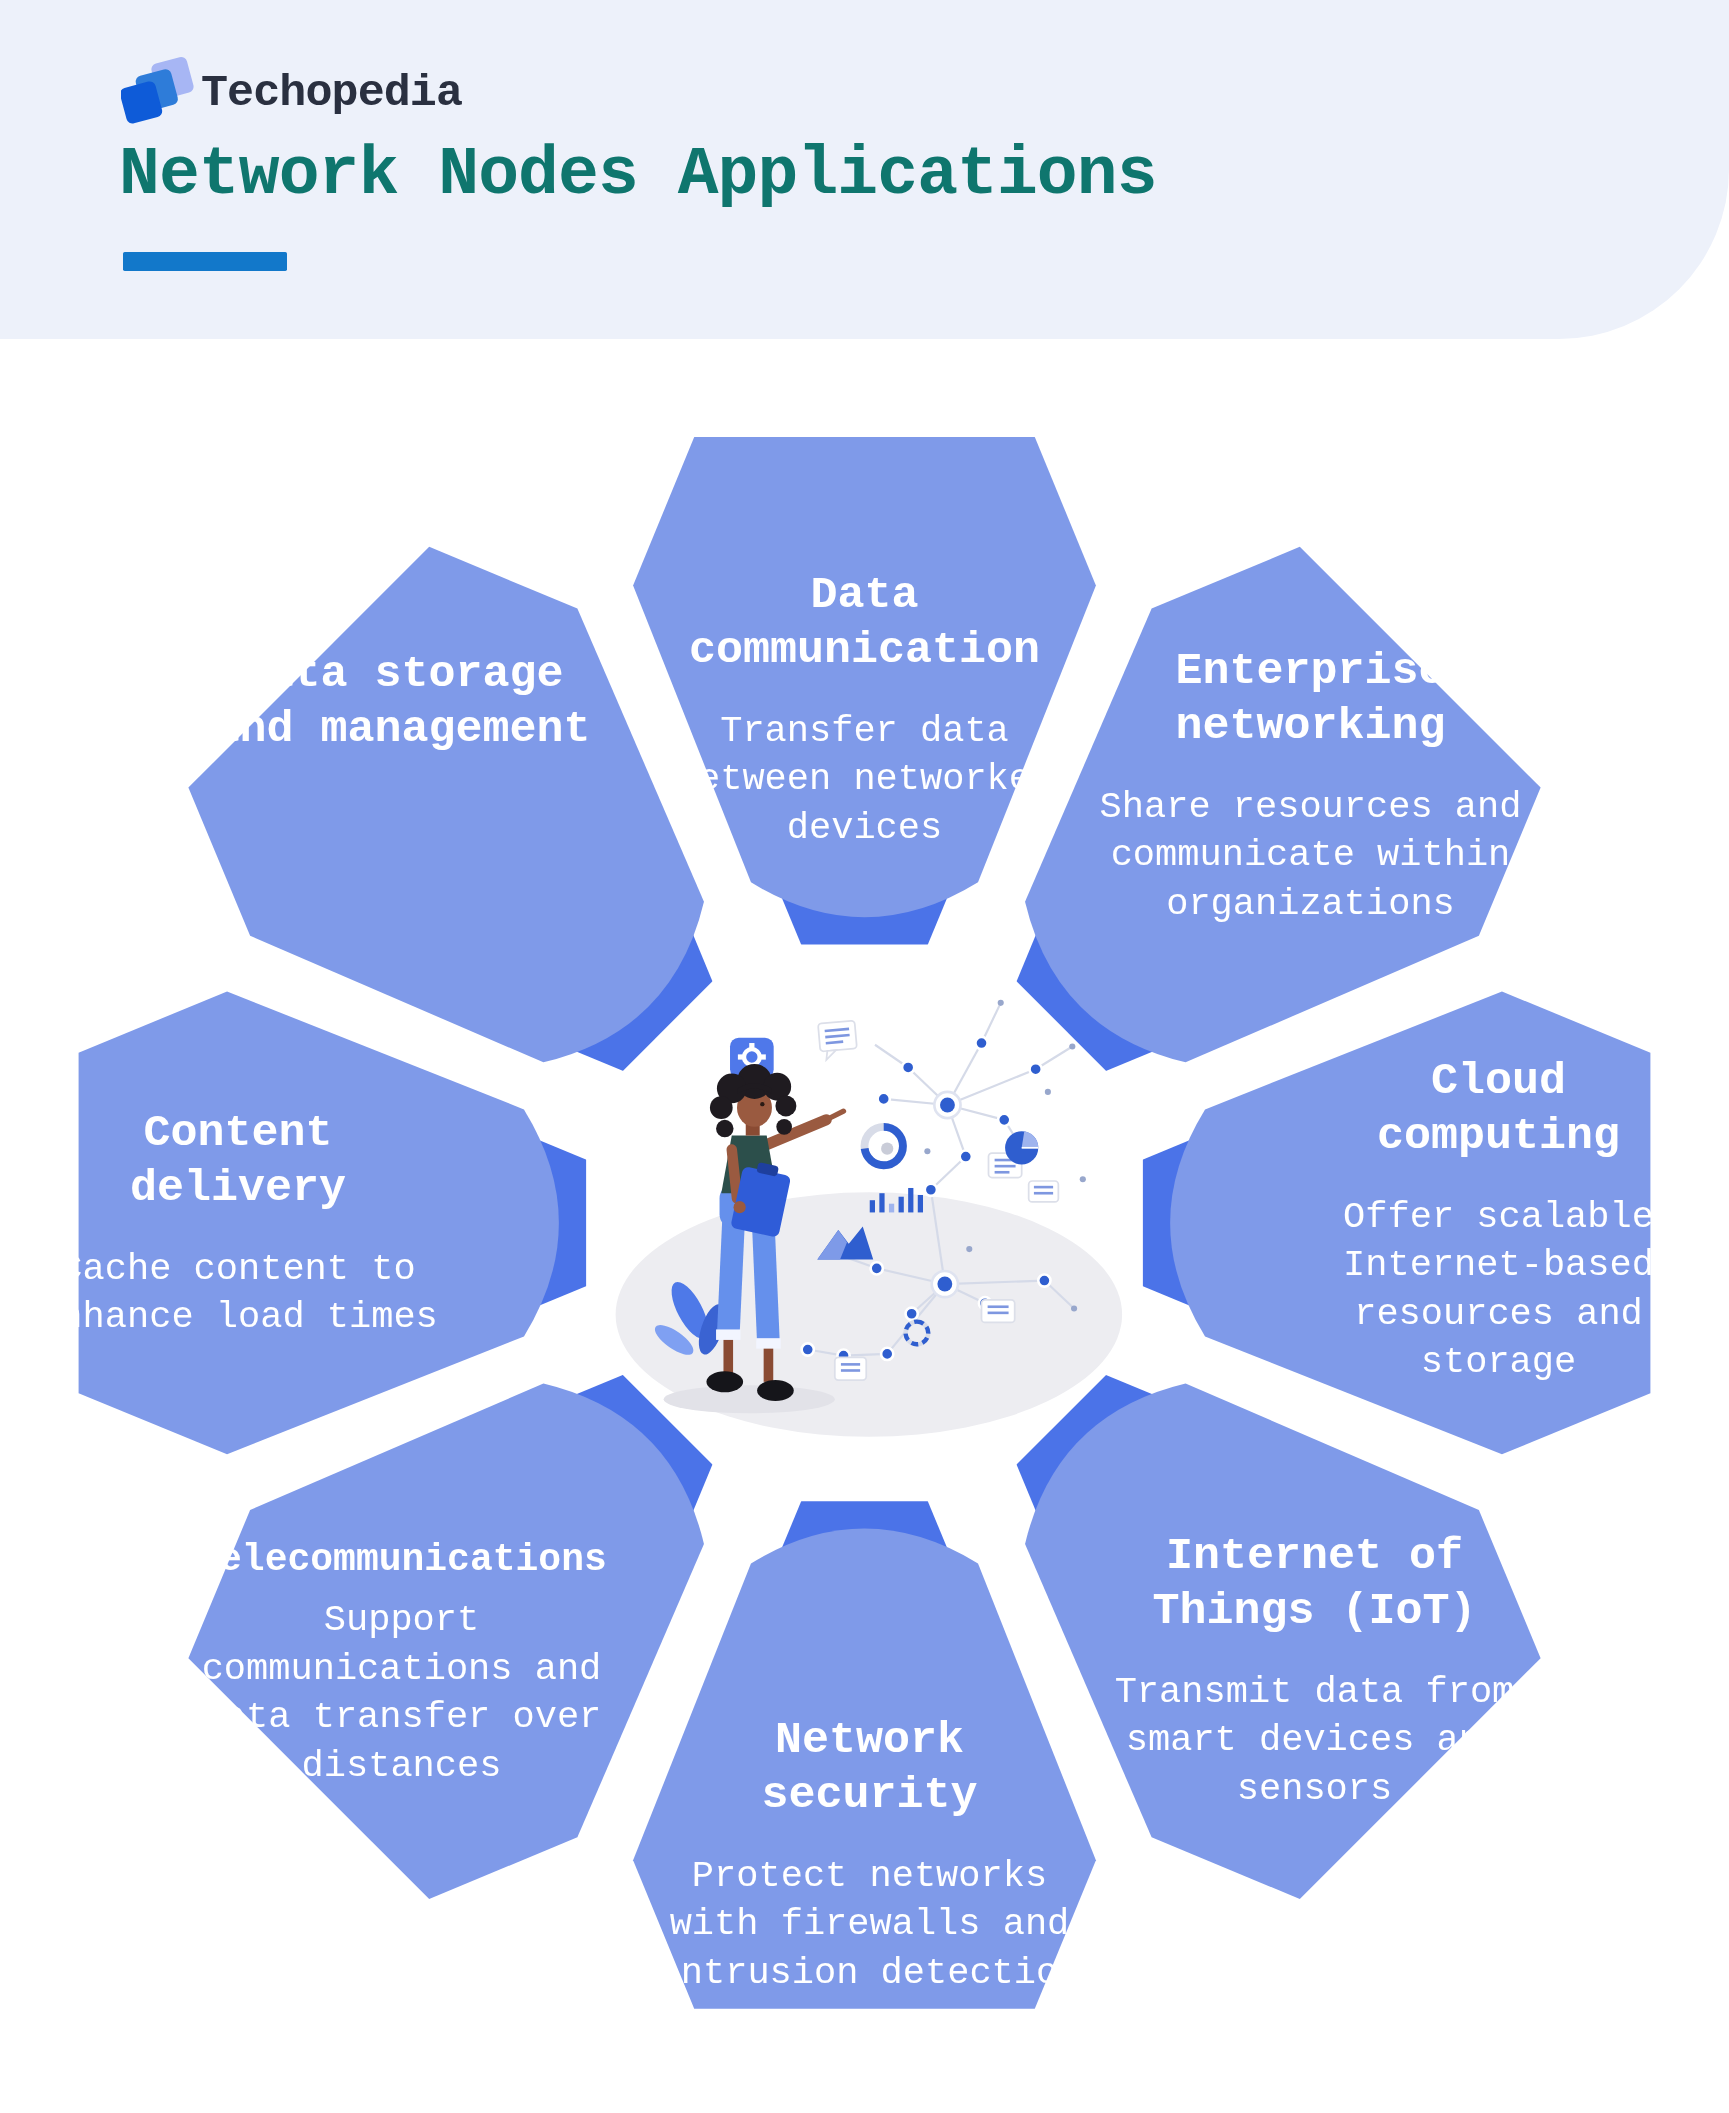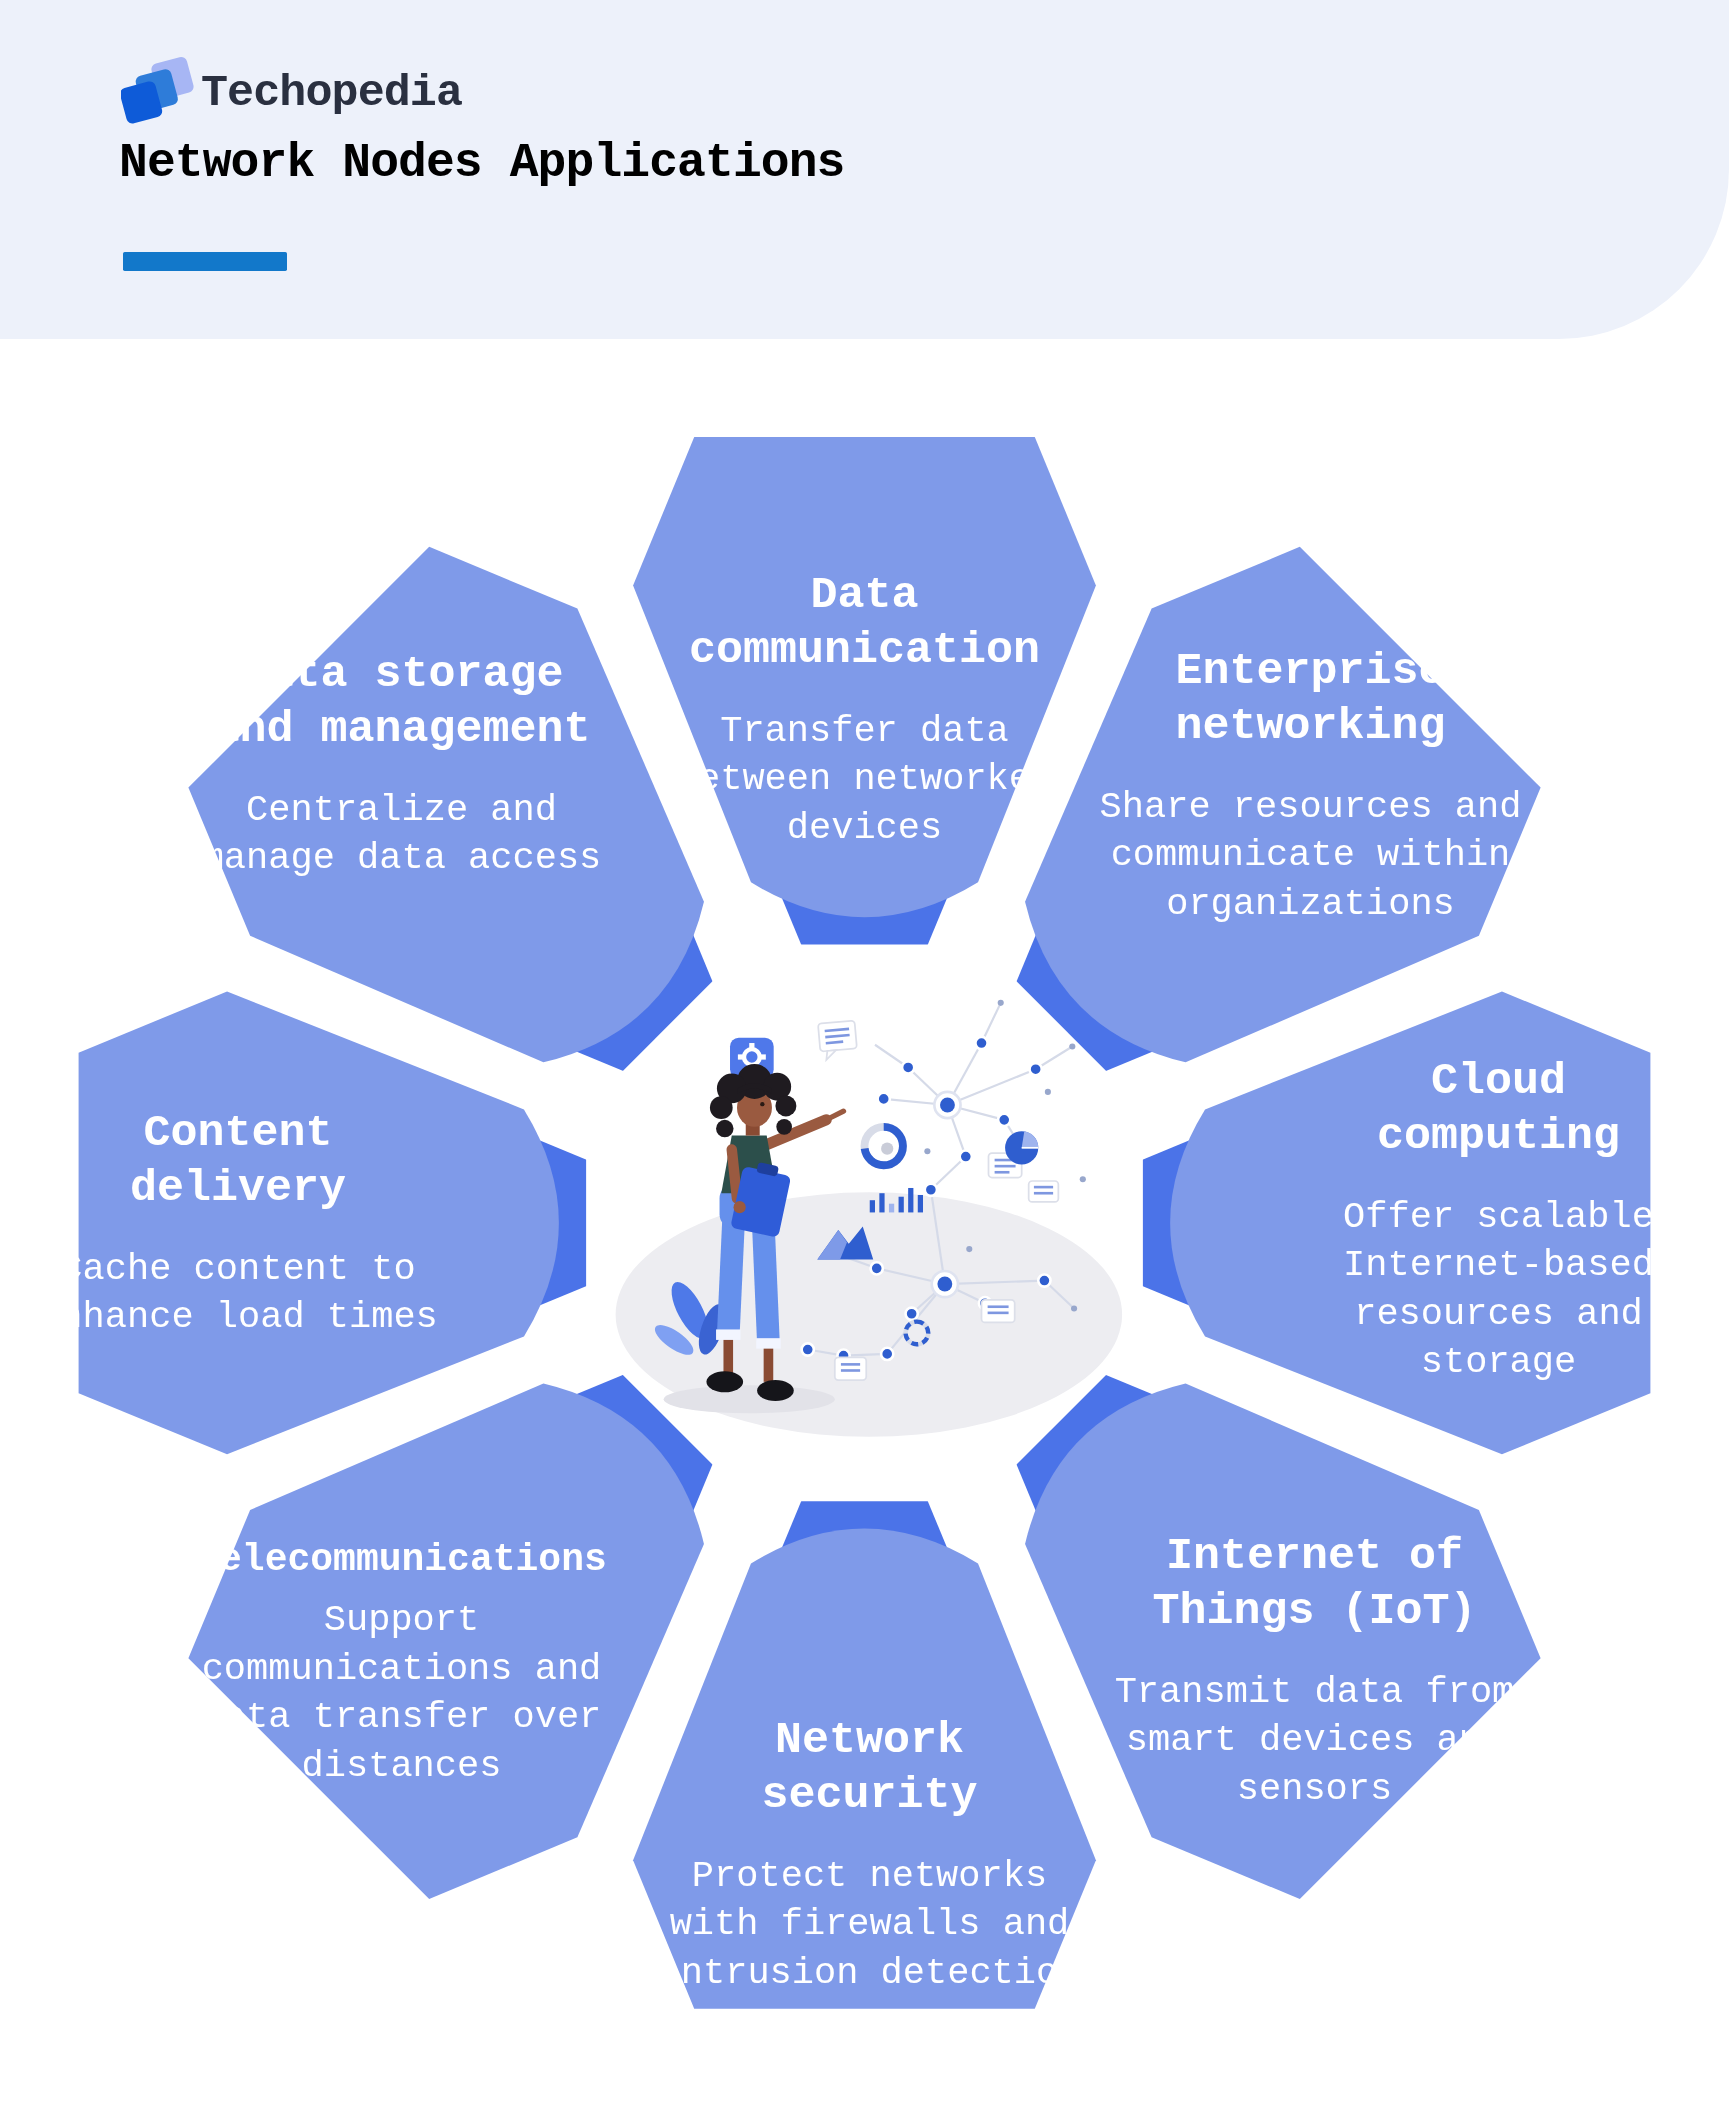--- a/index.html
+++ b/index.html
@@ -13,21 +13,21 @@
     position:absolute;top:0;left:0;width:1729px;height:339px;
     background:#EDF1FA;border-radius:0 0 170px 0;
   }
   .brand{position:absolute;top:56px;left:121px;height:79px;}
   .brand-name{
     position:absolute;left:80px;top:12.2px;
     font-size:45px;font-weight:bold;color:#2A3040;letter-spacing:-0.9px;
   }
   .page-title{
     position:absolute;top:136px;left:119px;width:1397px;
-    font-size:48px;font-weight:bold;color:#000000;letter-spacing:-0.9px;
+    font-size:68px;font-weight:bold;color:#0f766e;letter-spacing:-0.9px;
   }
   .accent-bar{
     position:absolute;top:252px;left:123px;width:164px;height:19px;
     background:#1278CA;border-radius:1.7px;
   }
   
   .flower-svg{position:absolute;top:0;left:0;}
   
   .petal-text{position:absolute;text-align:center;color:#FFFFFF;}
   .petal-title{font-size:45px;font-weight:bold;line-height:1.22;}
@@ -290,17 +290,16 @@
   <div class="petal-text pt-bottomleft">
     <div class="petal-title">Telecommunications</div>
     <div class="petal-body">Support<br>communications and<br>data transfer over<br>distances</div>
   </div>
   <div class="petal-text pt-left">
     <div class="petal-title">Content<br>delivery</div>
     <div class="petal-body">Cache content to<br>enhance load times</div>
   </div>
   <div class="petal-text pt-topleft">
     <div class="petal-title">Data storage<br>and management</div>
-    <div class="petal-body">Centralize and<br>manage data access</div>
   </div>
 
 </div>
 
 
 </body></html>

